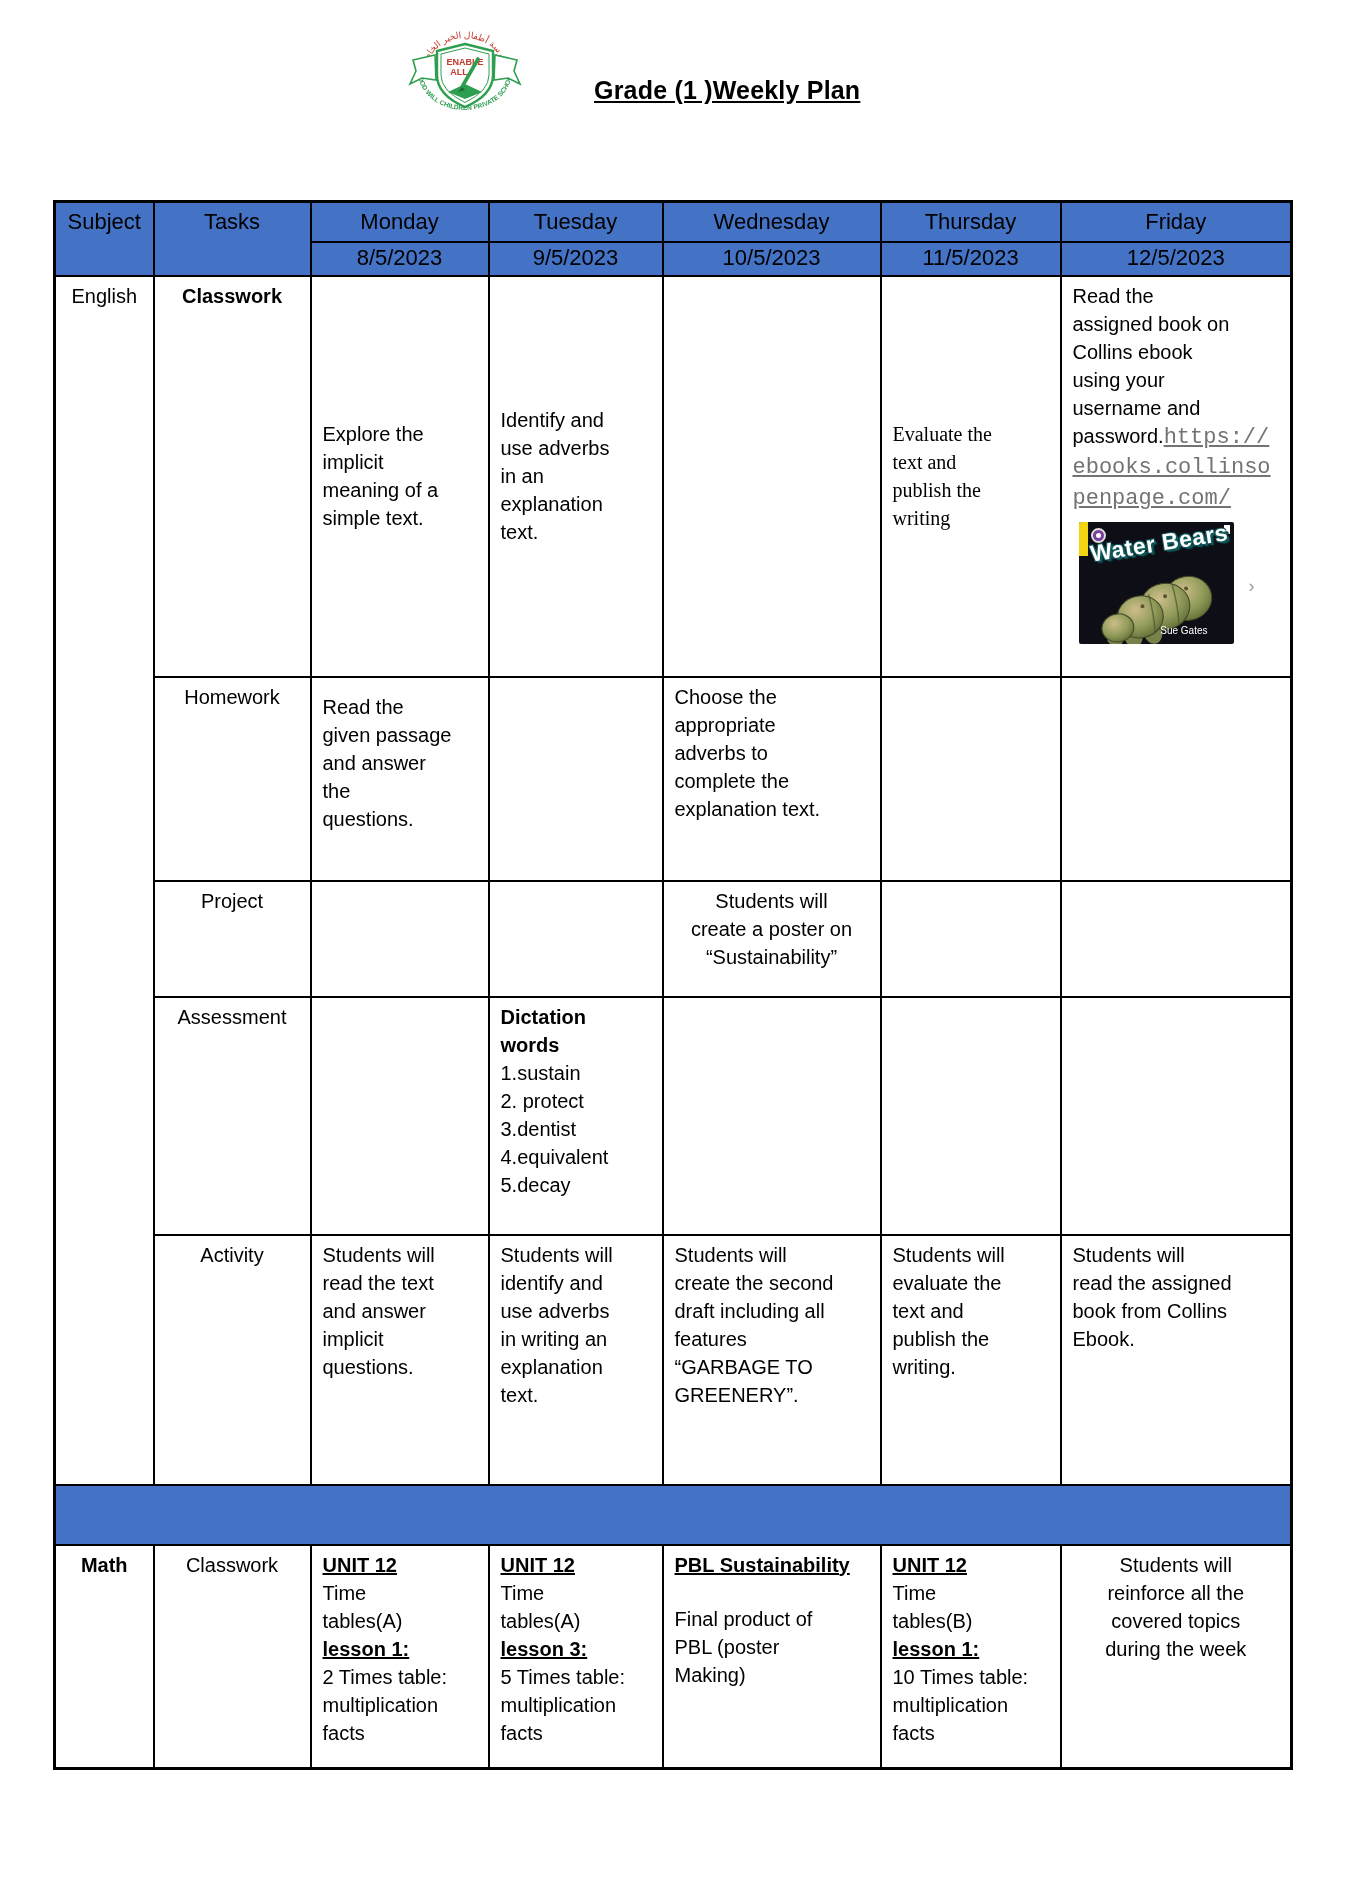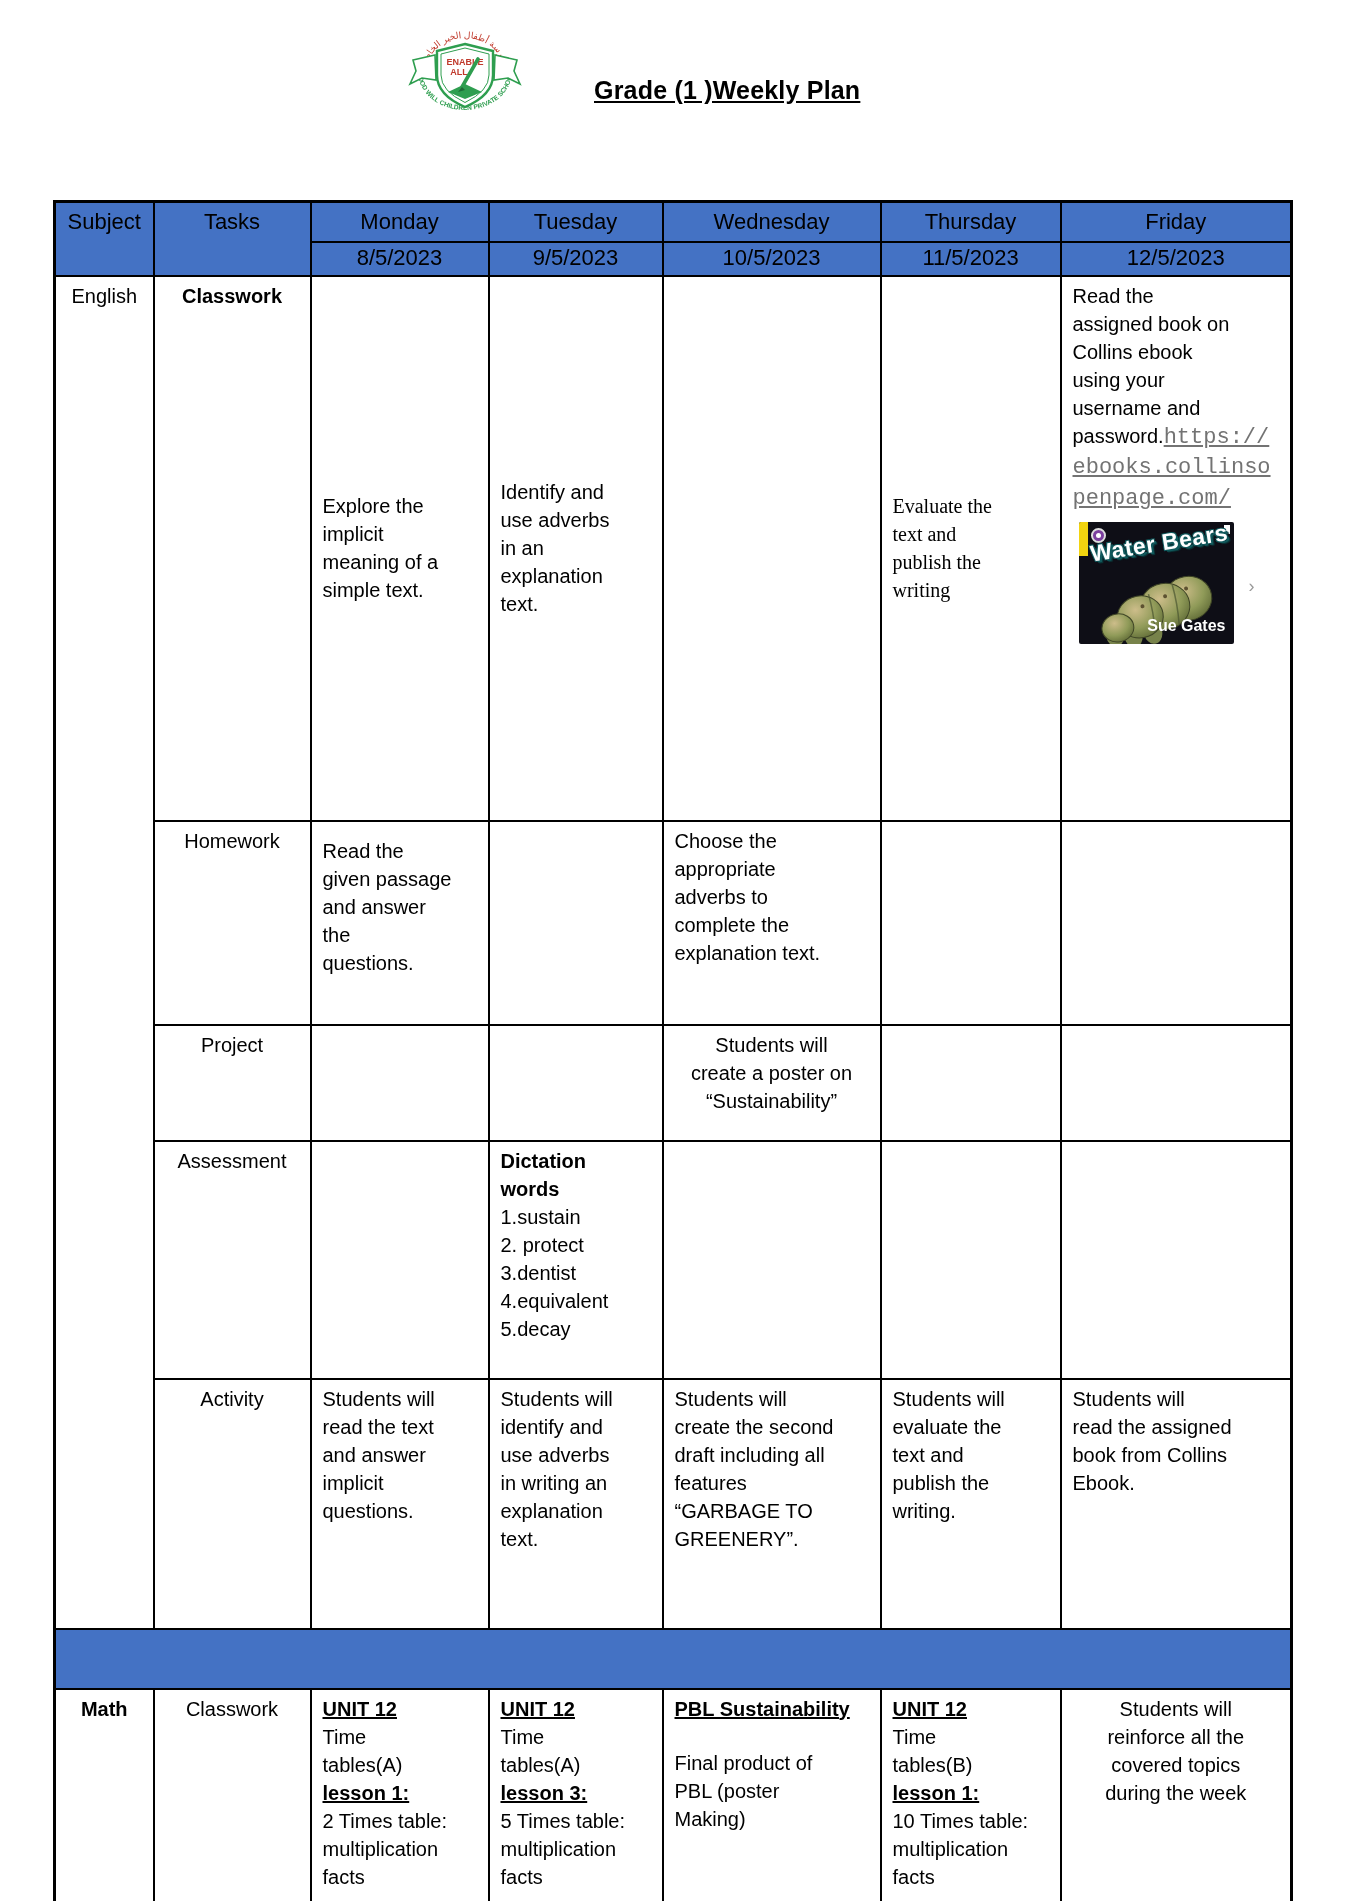--- a/index.html
+++ b/index.html
@@ -26,21 +26,21 @@
     padding:5px 11px; font-size:20px; line-height:1.4;
     overflow:hidden; word-wrap:break-word;
   }
   .plan thead th {
     background:#4472C4; font-weight:normal; text-align:center;
     font-size:22px; padding:6px 2px 2px 2px; vertical-align:top; line-height:1.2;
   }
   tr.day-row  { height:40px;padding-left:29px; }
   tr.date-row { height:34px;border-radius:15px; }
   tr.date-row th { padding-top:2px; }
-  tr.row-classwork  { height:545px; }
+  tr.row-classwork  { height:401px; }
   tr.row-homework   { height:204px; }
   tr.row-project    { height:116px; }
   tr.row-assessment { height:238px; }
   tr.row-activity   { height:250px; }
   tr.sep-row        { height:60px; }
   tr.row-math       { height:224px;margin-top:48px; }
   tr.sep-row td { background:#4472C4; padding:0; }
 
   .cell-text { white-space:pre-line; }
   .subject-cell { text-align:center; font-size:21px; padding-top:8px; }
@@ -73,21 +73,21 @@
                border-radius:50%; background:#fff; }
   .bc-corner { position:absolute; right:4px; top:3px; width:6px; height:9px; background:#fff; }
   .bc-title  {
     position:absolute; left:9px; top:16px; width:150px;
     color:#fff; font-weight:bold; font-size:23px; letter-spacing:0.5px;
     transform:rotate(-9deg); transform-origin:left top;
     text-shadow:-1px -1px 0 #11595c, 1px -1px 0 #11595c, -1px 1px 0 #11595c,
                  2px 2px 0 #11595c, 3px 3px 1px #0a3a3c;
   }
   .bc-svg    { position:absolute; left:2px; bottom:-2px; }
-  .bc-author { position:absolute; right:8px; bottom:6px; color:#fff; font-size:16px; font-weight:bold; }
+  .bc-author { position:absolute; right:26px; bottom:6px; color:#fff; font-size:10px; font-weight:normal; }
   .bc-next   { position:absolute; right:-16px; top:52px; color:#9a9a9a; font-size:18px; }
 </style>
 </head>
 <body>
 
 <div>
 
   <div class="logo">
     <svg width="124" height="100" viewBox="0 0 124 100">
 

